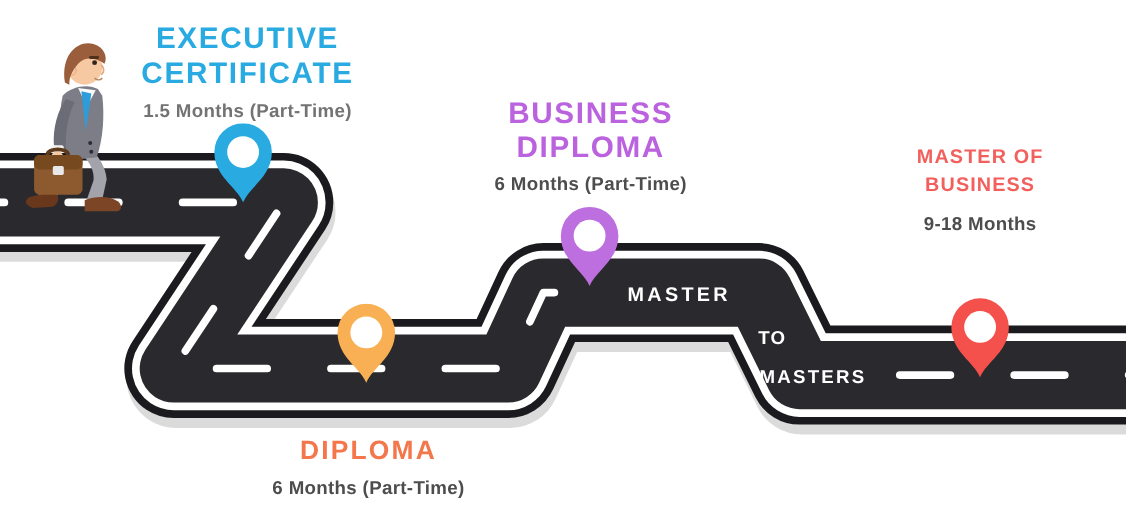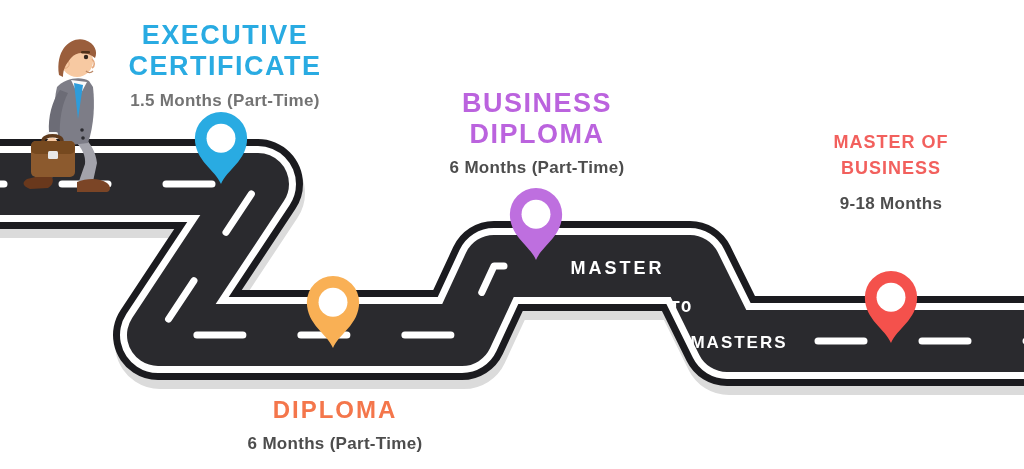--- a/index.html
+++ b/index.html
@@ -18,21 +18,21 @@
   .ms-graduate{left:387px;top:88px;width:300px;}
   .ms-graduate .ms-duration{margin-top:8px;}
   .ms-mba{left:766px;top:129px;width:250px;}
   .ms-mba .ms-title{font-size:18px;line-height:26px;letter-spacing:1px;}
   .ms-mba .ms-duration{margin-top:13px;}
   .ms-diploma{left:185px;top:394px;width:300px;}
   .ms-diploma .ms-title{font-size:24px;letter-spacing:2px;}
 
   .road-label{position:absolute;font-weight:bold;text-align:center;line-height:20px;}
   .rl-pathway{left:545px;top:258px;width:145px;font-size:18px;letter-spacing:3px;}
-  .rl-to{left:655px;top:298px;width:52px;font-size:17px;letter-spacing:1px;font-family:Liberation Mono, monospace;}
+  .rl-to{left:676px;top:298px;width:52px;font-size:17px;letter-spacing:1px;}
   .rl-masters{left:660px;top:333px;width:158px;font-size:17px;letter-spacing:2px;}
 
   .pin{position:absolute;width:56px;height:73px;}
   .pin svg{display:block;width:100%;height:100%;}
   .pin-executive{left:193px;top:112px;}
   .pin-diploma{left:305px;top:276px;}
   .pin-graduate{left:508px;top:188px;}
   .pin-mba{left:863px;top:271px;}
 </style>
 </head>

